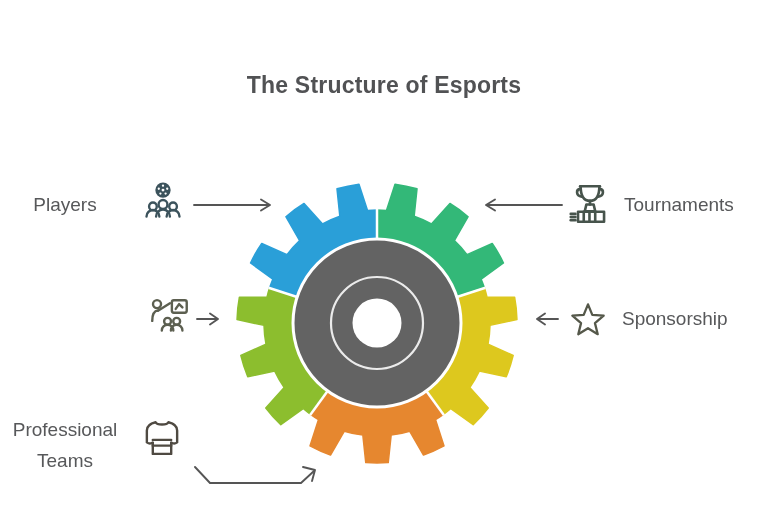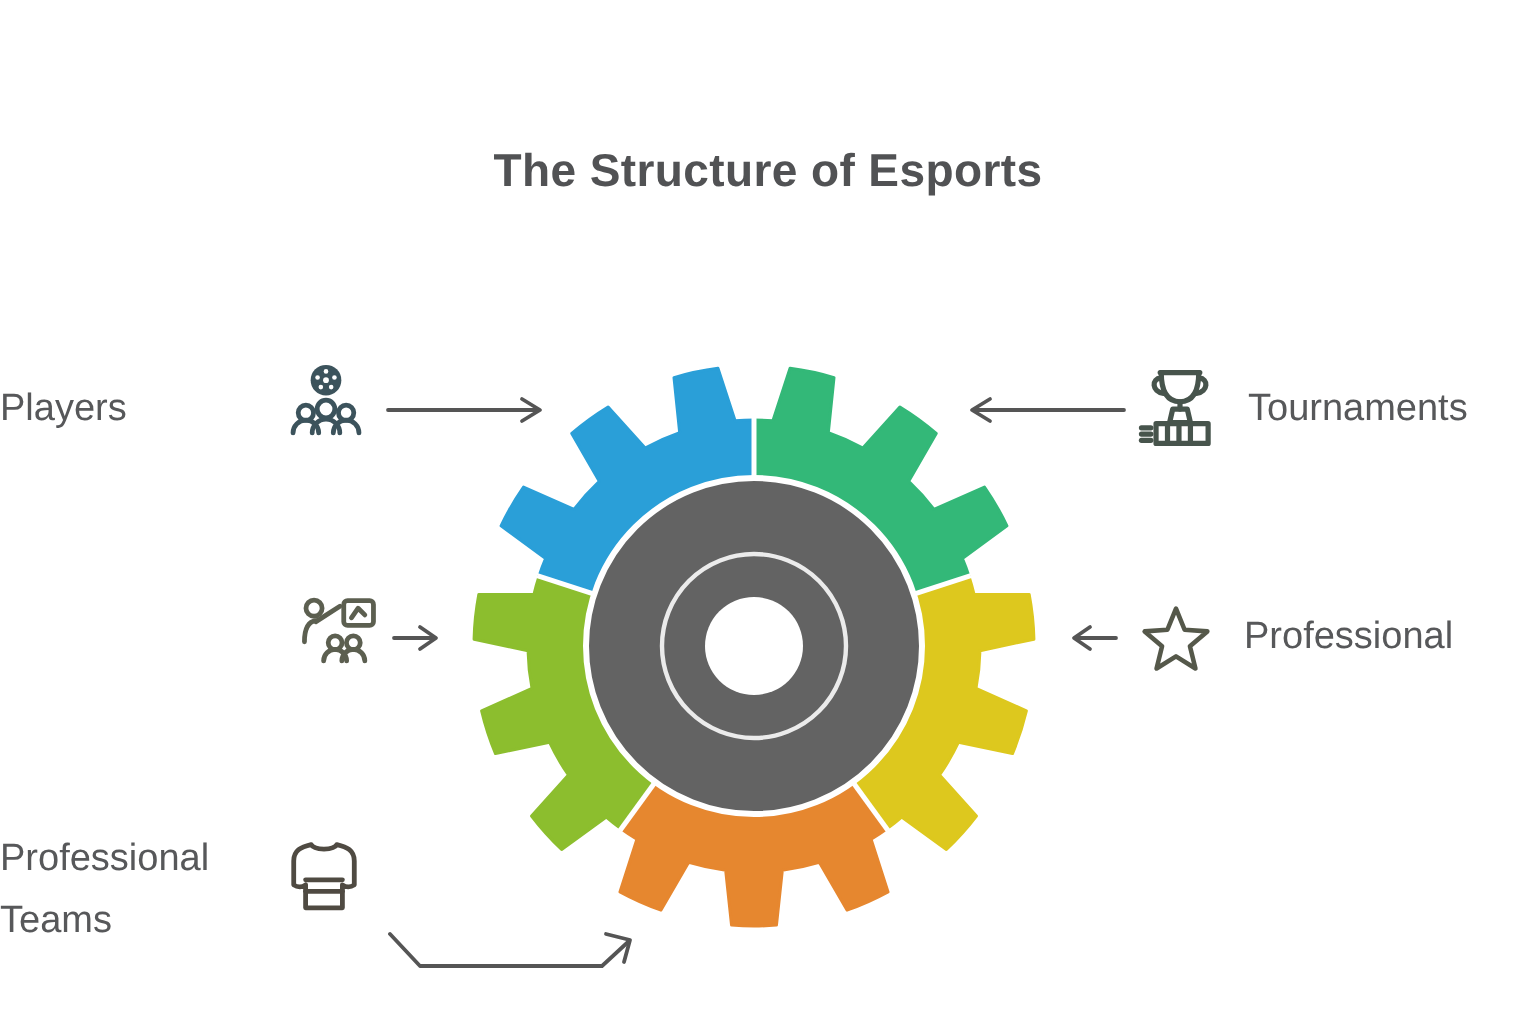--- a/index.html
+++ b/index.html
@@ -1,21 +1,21 @@
 <!DOCTYPE html>
 <html><head>
 <meta charset="utf-8">
 <style>
   html,body{margin:0;padding:0;background:#fff;}
   .stage{position:relative;width:768px;height:512px;background:#ffffff;overflow:hidden;
          font-family:"Liberation Sans",sans-serif;margin-top:23px;}
   .title{position:absolute;top:49px;left:0;width:768px;text-align:center;
          font-size:23px;font-weight:bold;color:#515254;letter-spacing:.2px;}
   .lbl{position:absolute;font-size:19px;color:#57585a;line-height:26px;}
-  .lbl.ra{text-align:left;}
+  .lbl.ra{text-align:center;}
   .icon{position:absolute;}
   .icon svg{display:block;}
   .arrow{position:absolute;}
   .arrow svg{display:block;}
   .stroke-ic{fill:none;stroke:currentColor;stroke-width:2.5;
              stroke-linecap:round;stroke-linejoin:round;}
 </style>
 </head>
 <body>
 
@@ -117,21 +117,21 @@
     <svg width="30" height="16" viewBox="0 0 30 16" fill="none" stroke="#555555" stroke-width="1.9" stroke-linecap="round" stroke-linejoin="round">
       <line x1="28" y1="8" x2="8" y2="8"></line>
       <polyline points="15,2.5 7,8 15,13.5"></polyline>
     </svg>
   </div>
   <div class="icon" style="left: 566px; top: 274px; color: rgb(85, 88, 74);">
     <svg width="44" height="44" viewBox="0 0 48 48" class="stroke-ic" stroke-width="2.5">
       <polygon points="24,8 28.7,19.5 41.1,20.4 31.6,28.5 34.6,40.6 24,34 13.4,40.6 16.4,28.5 6.9,20.4 19.3,19.5"></polygon>
     </svg>
   </div>
-  <div class="lbl" style="left:622px;top:283px">Professional</div>
+  <div class="lbl" style="left:622px;top:283px">Sponsorship</div>
 
   <div class="lbl ra" style="left:0;top:391px;width:130px;line-height:31px">Professional Teams</div>
   <div class="icon" style="left: 139px; top: 392px; color: rgb(79, 74, 66);">
     <svg width="46" height="46" viewBox="0 0 48 48" class="stroke-ic" stroke-width="2.4">
       <path d="M17.3,7.6 C12,8.8 8.2,10.6 8.2,16.2 L8.2,28.6 C10.1,30 12.6,30 14.4,28.6 L14.4,40.6 L33.6,40.6 L33.6,28.6 C35.4,30 37.9,30 39.8,28.6 L39.8,16.2 C39.8,10.6 36,8.8 30.7,7.6 C29.2,10.7 18.8,10.7 17.3,7.6 Z"></path>
       <line x1="14.4" y1="26" x2="33.6" y2="26"></line>
       <line x1="14.4" y1="32" x2="33.6" y2="32"></line>
     </svg>
   </div>
   <div class="arrow" style="left:190px;top:438px">

